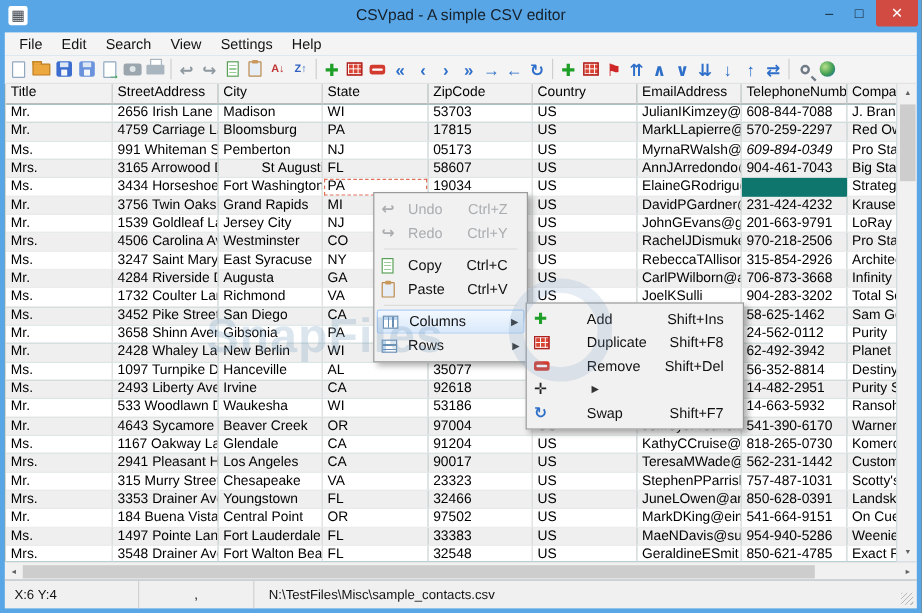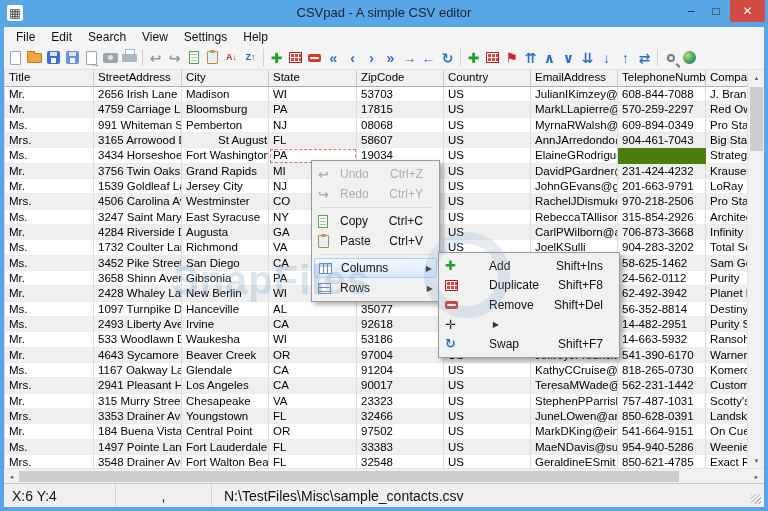--- a/index.html
+++ b/index.html
@@ -64,21 +64,21 @@
     transform:rotate(-45deg);left:8px;top:7px;}
   .sh-globe{width:13px;height:13px;border-radius:50%;
     background:radial-gradient(circle at 35% 35%,#b8e08a,#3f9d52 55%,#1e6fae 90%);}
   .sh-cols{width:13px;height:11px;border:1px solid #6a8fb5;background-color:#fff;
     background-image:linear-gradient(90deg,transparent 3px,#6a8fb5 3px 4px,transparent 4px 7px,#6a8fb5 7px 8px,transparent 8px),
     linear-gradient(#bcd6ee 3px,transparent 3px);}
   .sh-rows{width:13px;height:11px;border:1px solid #6a8fb5;background-color:#fff;
     background-image:linear-gradient(transparent 3px,#6a8fb5 3px 4px,transparent 4px 7px,#6a8fb5 7px 8px,transparent 8px),
     linear-gradient(90deg,#bcd6ee 3px,transparent 3px);}
   
-  .grid{position:absolute;left:4px;top:70px;width:743px;height:398px;background:#4d7c0f;
+  .grid{position:absolute;left:4px;top:70px;width:743px;height:398px;background:#0f766e;
     overflow:hidden;border-left:1px solid #d7d7d7;}
   .hrow{display:flex;height:17px;}
   .hcell{flex:0 0 auto;background:#f1f1f1;border-right:1px solid #c9c9c9;
     border-bottom:1px solid #aeaeae;font-size:11.5px;color:#000;padding:1px 0 0 4px;
     overflow:hidden;white-space:nowrap;}
   .rows{height:381px;overflow:hidden;}
   .trow{display:flex;height:15.33px;}
   .trow.alt .tcell{background:#efefef;}
   .tcell{flex:0 0 auto;font-size:11.5px;color:#000;padding:1px 0 0 4px;background:#fff;
     border-right:1px solid #dcdcdc;border-bottom:1px solid #ececec;
@@ -94,21 +94,21 @@
   .vthumb{position:absolute;left:2px;top:17px;width:13px;height:64px;background:#cdcdcd;}
   .hscroll{position:absolute;left:4px;top:468px;width:760px;height:15px;background:#f1f1f1;
     border-top:1px solid #e3e3e3;}
   .hscroll .arrow{position:absolute;top:0;width:15px;height:15px;display:flex;
     align-items:center;justify-content:center;font-size:6px;color:#606060;}
   .hscroll .left{left:0;}
   .hscroll .right{right:0;}
   .hthumb{position:absolute;left:15px;top:2px;width:660px;height:11px;background:#cdcdcd;}
   
   .statusbar{position:absolute;left:4px;top:483px;width:760px;height:24px;background:#f0f0f0;
-    border-top:1px solid #c8c8c8;display:flex;align-items:center;font-size:14px;color:#111;}
+    border-top:1px solid #c8c8c8;display:flex;align-items:center;font-size:11px;color:#111;}
   .sp{height:100%;display:flex;align-items:center;border-right:1px solid #d2d2d2;
     padding-left:8px;overflow:hidden;white-space:nowrap;}
   .sp1{width:112px;}
   .sp2{width:96px;justify-content:center;padding-left:0;}
   .sp3{flex:1;border-right:none;padding-left:12px;}
   .grip{position:absolute;right:3px;bottom:3px;width:10px;height:10px;
     background:repeating-linear-gradient(135deg,#b5b5b5 0 1px,transparent 1px 3px);}
   
   .menu{position:absolute;background:#f1f1f1;border:1px solid #9b9b9b;
     box-shadow:3px 3px 5px rgba(0,0,0,.3);padding:3px 2px;z-index:30;}
@@ -255,24 +255,24 @@
           <span class="tcell" style="width: 87px;">US</span>
           <span class="tcell" style="width: 87px;">MarkLLapierre@</span>
           <span class="tcell" style="width: 88px;">570-259-2297</span>
           <span class="tcell" style="width: 100px;">Red Owl</span>
         </div>
         <div class="trow">
           <span class="tcell" style="width: 89px;">Ms.</span>
           <span class="tcell" style="width: 88px;">991 Whiteman S</span>
           <span class="tcell" style="width: 87px;">Pemberton</span>
           <span class="tcell" style="width: 88px;">NJ</span>
-          <span class="tcell" style="width: 87px;">08068</span>
+          <span class="tcell" style="width: 87px;">05173</span>
           <span class="tcell" style="width: 87px;">US</span>
           <span class="tcell" style="width: 87px;">MyrnaRWalsh@</span>
-          <span class="tcell" style="width: 88px;">609-894-0349</span>
+          <span class="tcell" style="width: 88px; font-style: italic;">609-894-0349</span>
           <span class="tcell" style="width: 100px;">Pro Star</span>
         </div>
         <div class="trow alt">
           <span class="tcell" style="width: 89px;">Mrs.</span>
           <span class="tcell" style="width: 88px;">3165 Arrowood D</span>
           <span class="tcell" style="width: 87px; padding-left: 36px;">St Augustine</span>
           <span class="tcell" style="width: 88px;">FL</span>
           <span class="tcell" style="width: 87px;">58607</span>
           <span class="tcell" style="width: 87px;">US</span>
           <span class="tcell" style="width: 87px;">AnnJArredondo@</span>

